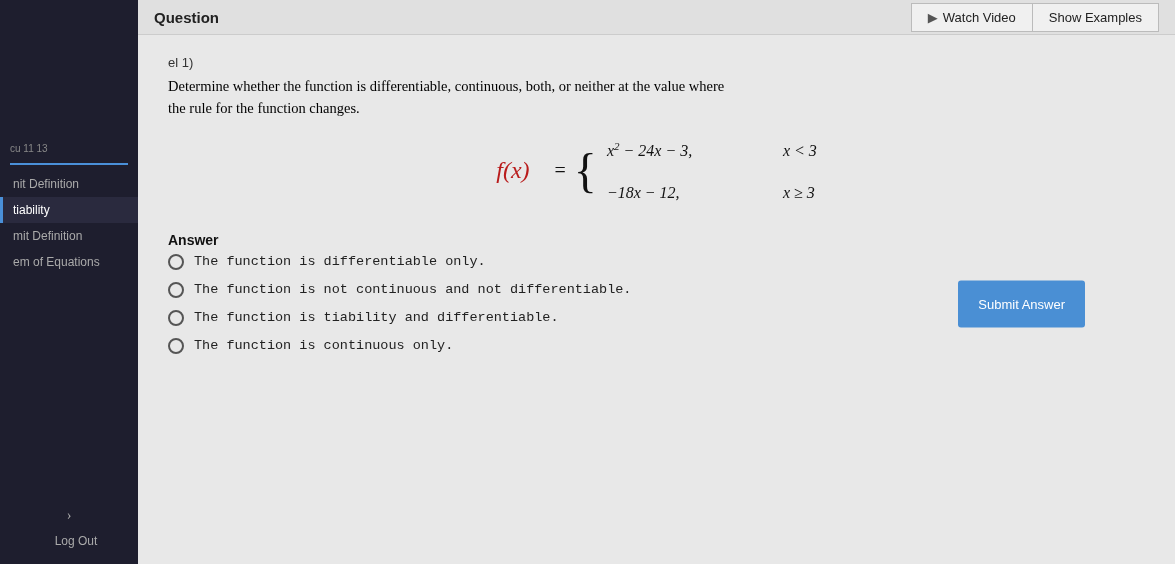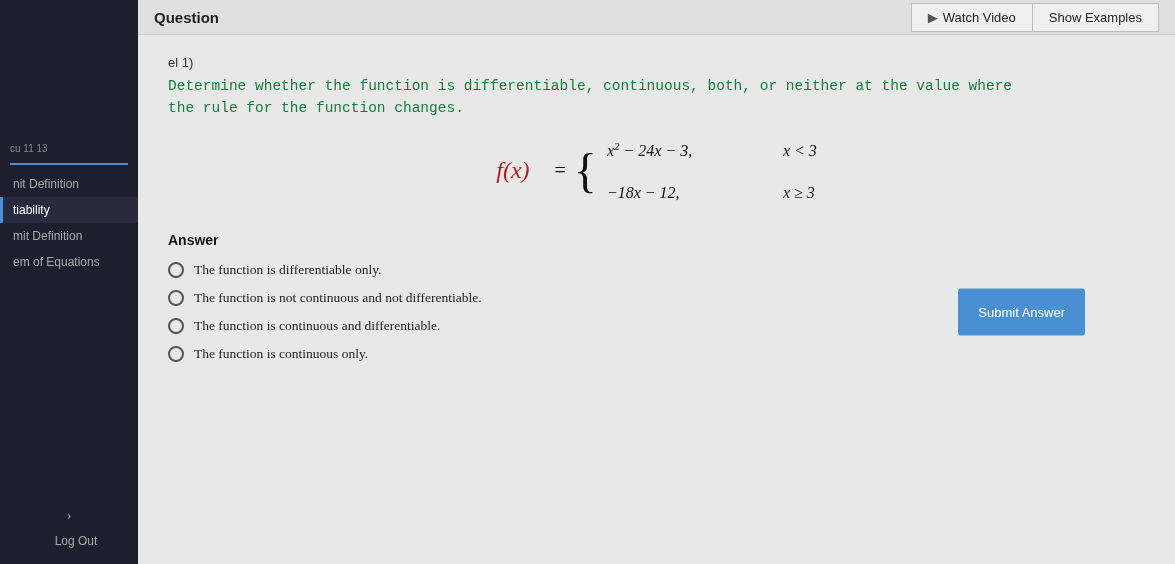--- a/index.html
+++ b/index.html
@@ -125,23 +125,23 @@
     }
 
     .content-area {
       flex: 1;
       background: #e8e8e8;
       padding: 20px 30px;
       overflow-y: auto;
     }
 
     .question-text {
-      font-family: Liberation Mono, monospace;
+      font-family: Liberation Serif, serif;
       font-size: 14.5px;
-      color: #15803d;
+      color: #000000;
       line-height: 1.5;
       margin-bottom: 8px;
     }
 
     .problem-number {
       font-family: Arial, sans-serif;
       font-size: 13px;
       color: #333;
       margin-bottom: 6px;
     }
@@ -201,35 +201,35 @@
 
     .answer-section {
       margin-top: 10px;
     }
 
     .answer-label {
       font-weight: bold;
       font-family: Arial, sans-serif;
       font-size: 14px;
       color: #111;
-      margin-bottom: 14px;
+      margin-bottom: 6px;
     }
 
     .options-area {
       display: flex;
       flex-direction: column;
       gap: 12px;
       position: relative;
     }
 
     .option-row {
       display: flex;
       align-items: center;
       gap: 10px;
-      font-family: Liberation Serif, serif;
+      font-family: Liberation Mono, monospace;
       font-size: 13.5px;
       color: #222;
       cursor: pointer;
     }
 
     .radio-circle {
       width: 16px;
       height: 16px;
       border-radius: 50%;
       border: 2px solid #555;
@@ -334,21 +334,21 @@
           <span>The function is differentiable only.</span>
         </div>
 
         <div class="option-row">
           <span class="radio-circle"></span>
           <span>The function is not continuous and not differentiable.</span>
         </div>
 
         <div class="option-row">
           <span class="radio-circle"></span>
-          <span>The function is continuous and differentiable.</span>
+          <span>The function is tiability and differentiable.</span>
         </div>
 
         <div class="option-row">
           <span class="radio-circle"></span>
           <span>The function is continuous only.</span>
         </div>
 
         <button class="submit-btn">Submit Answer</button>
 
       </div>

